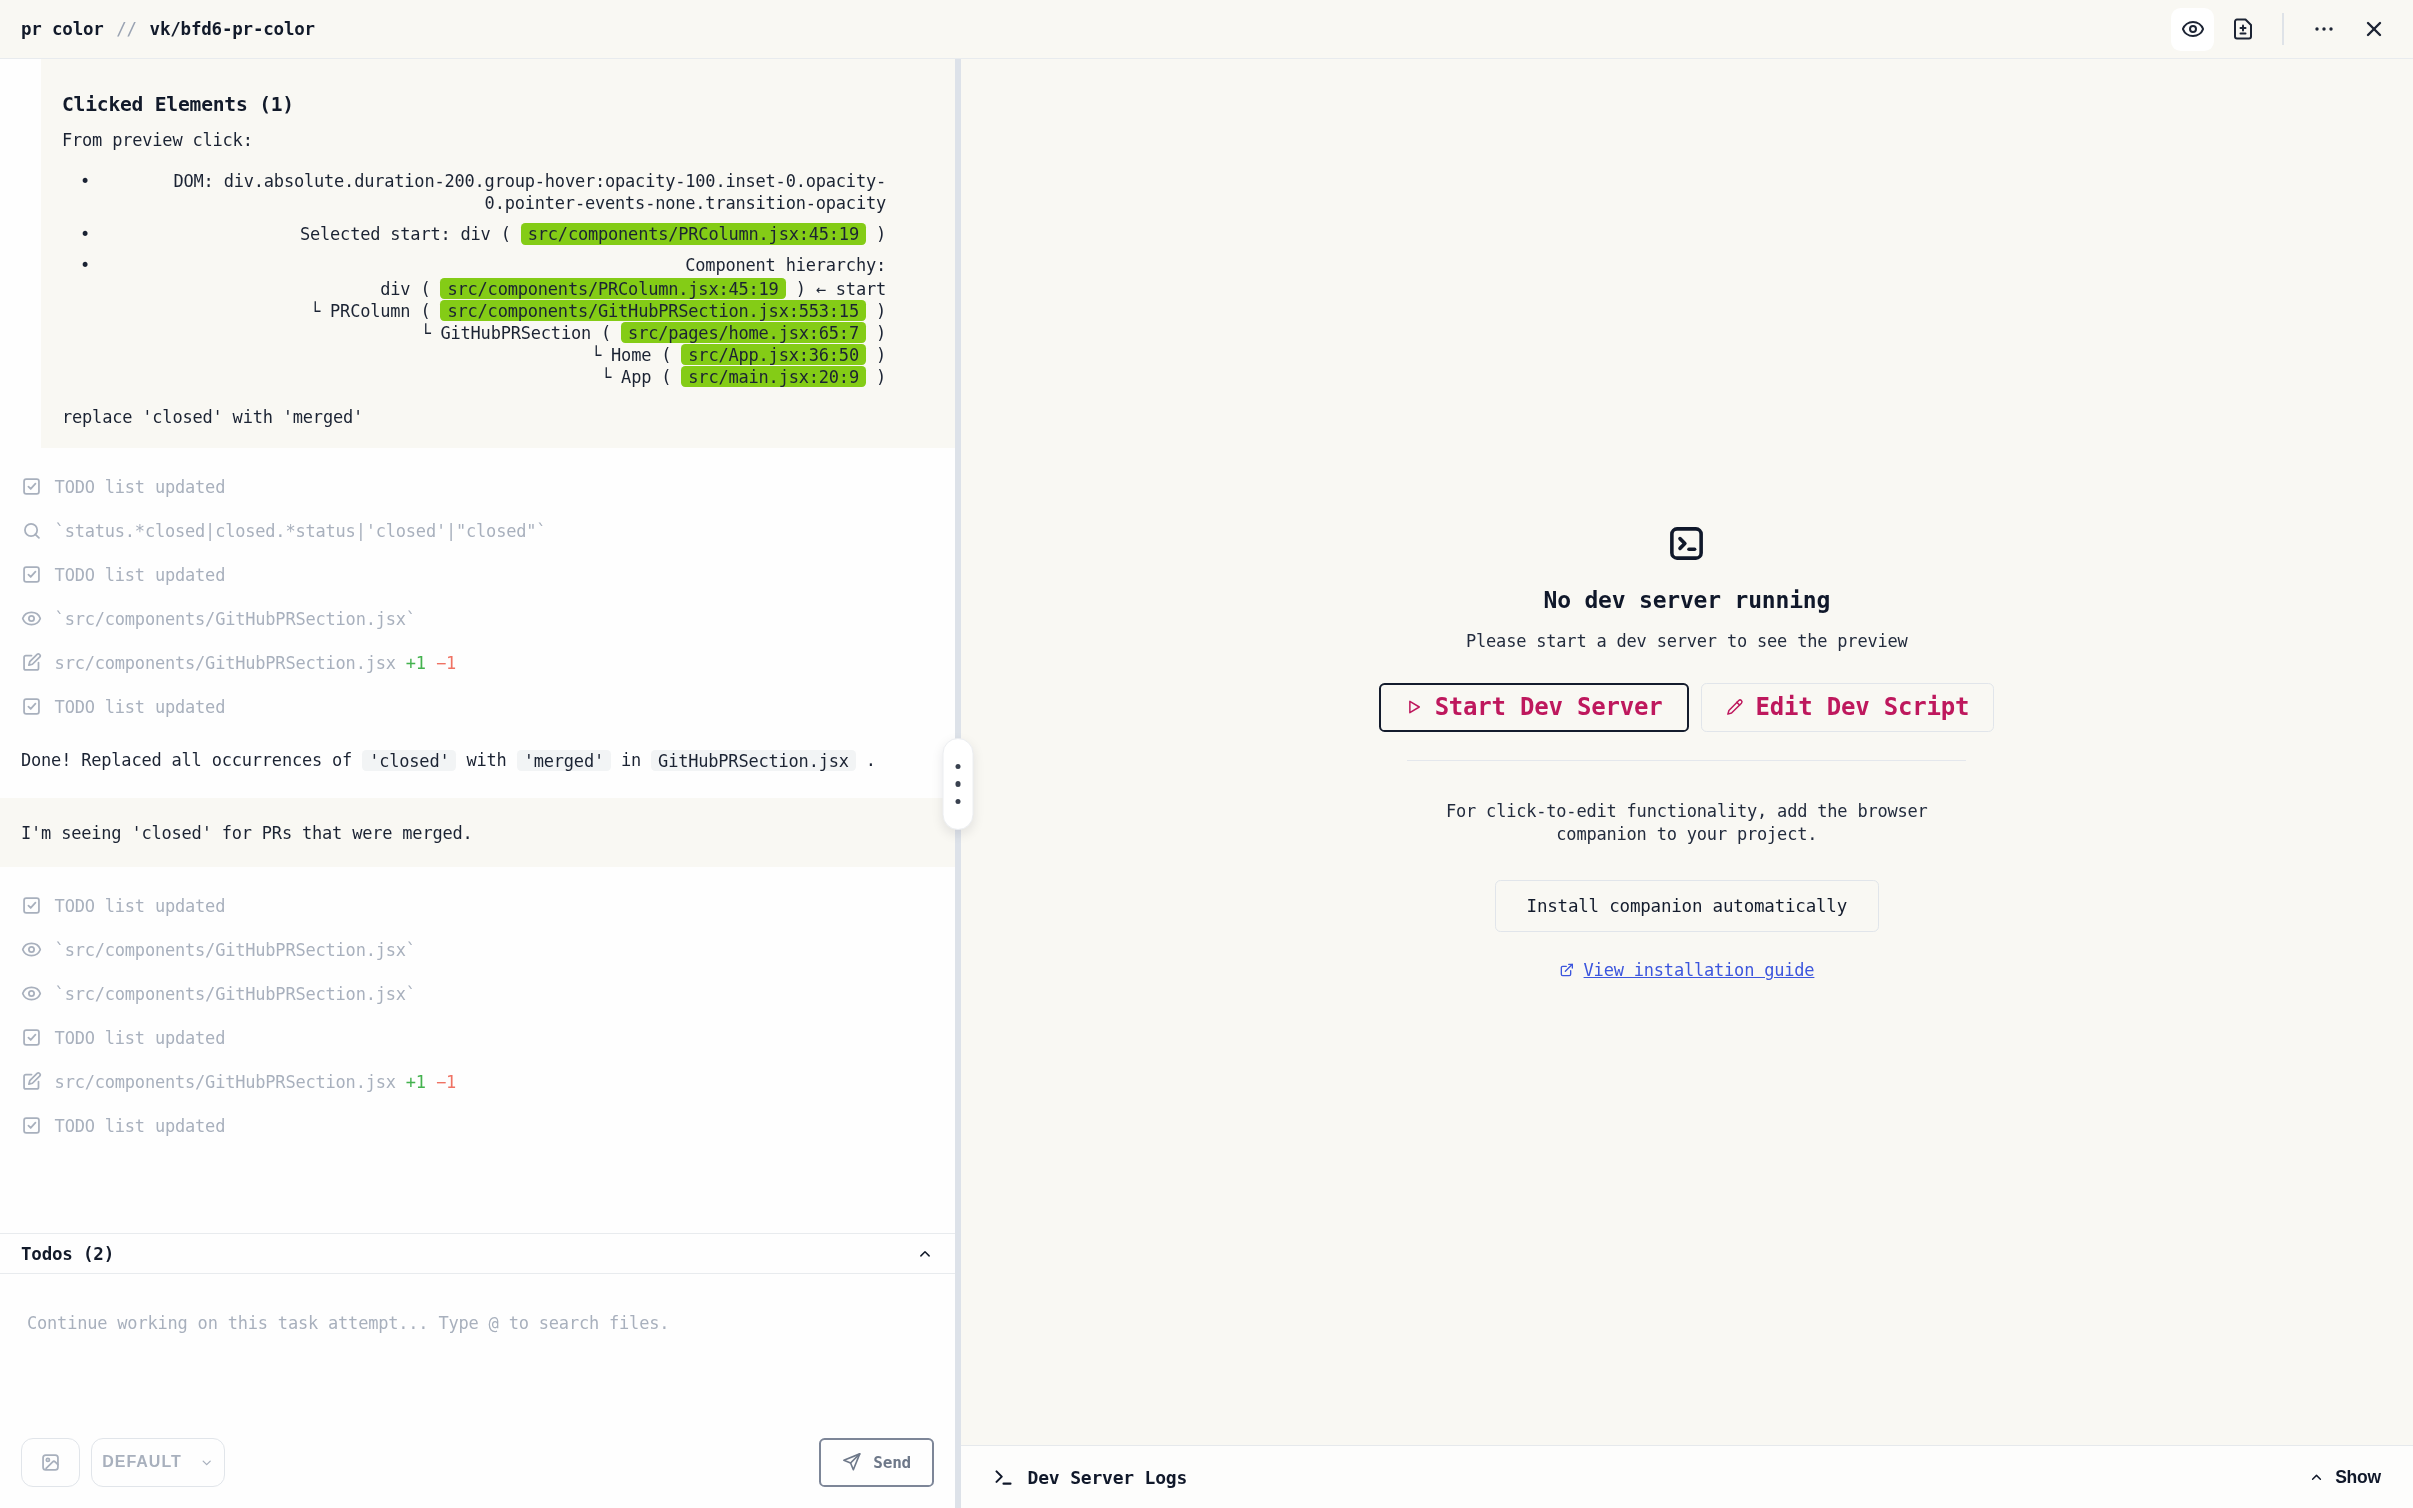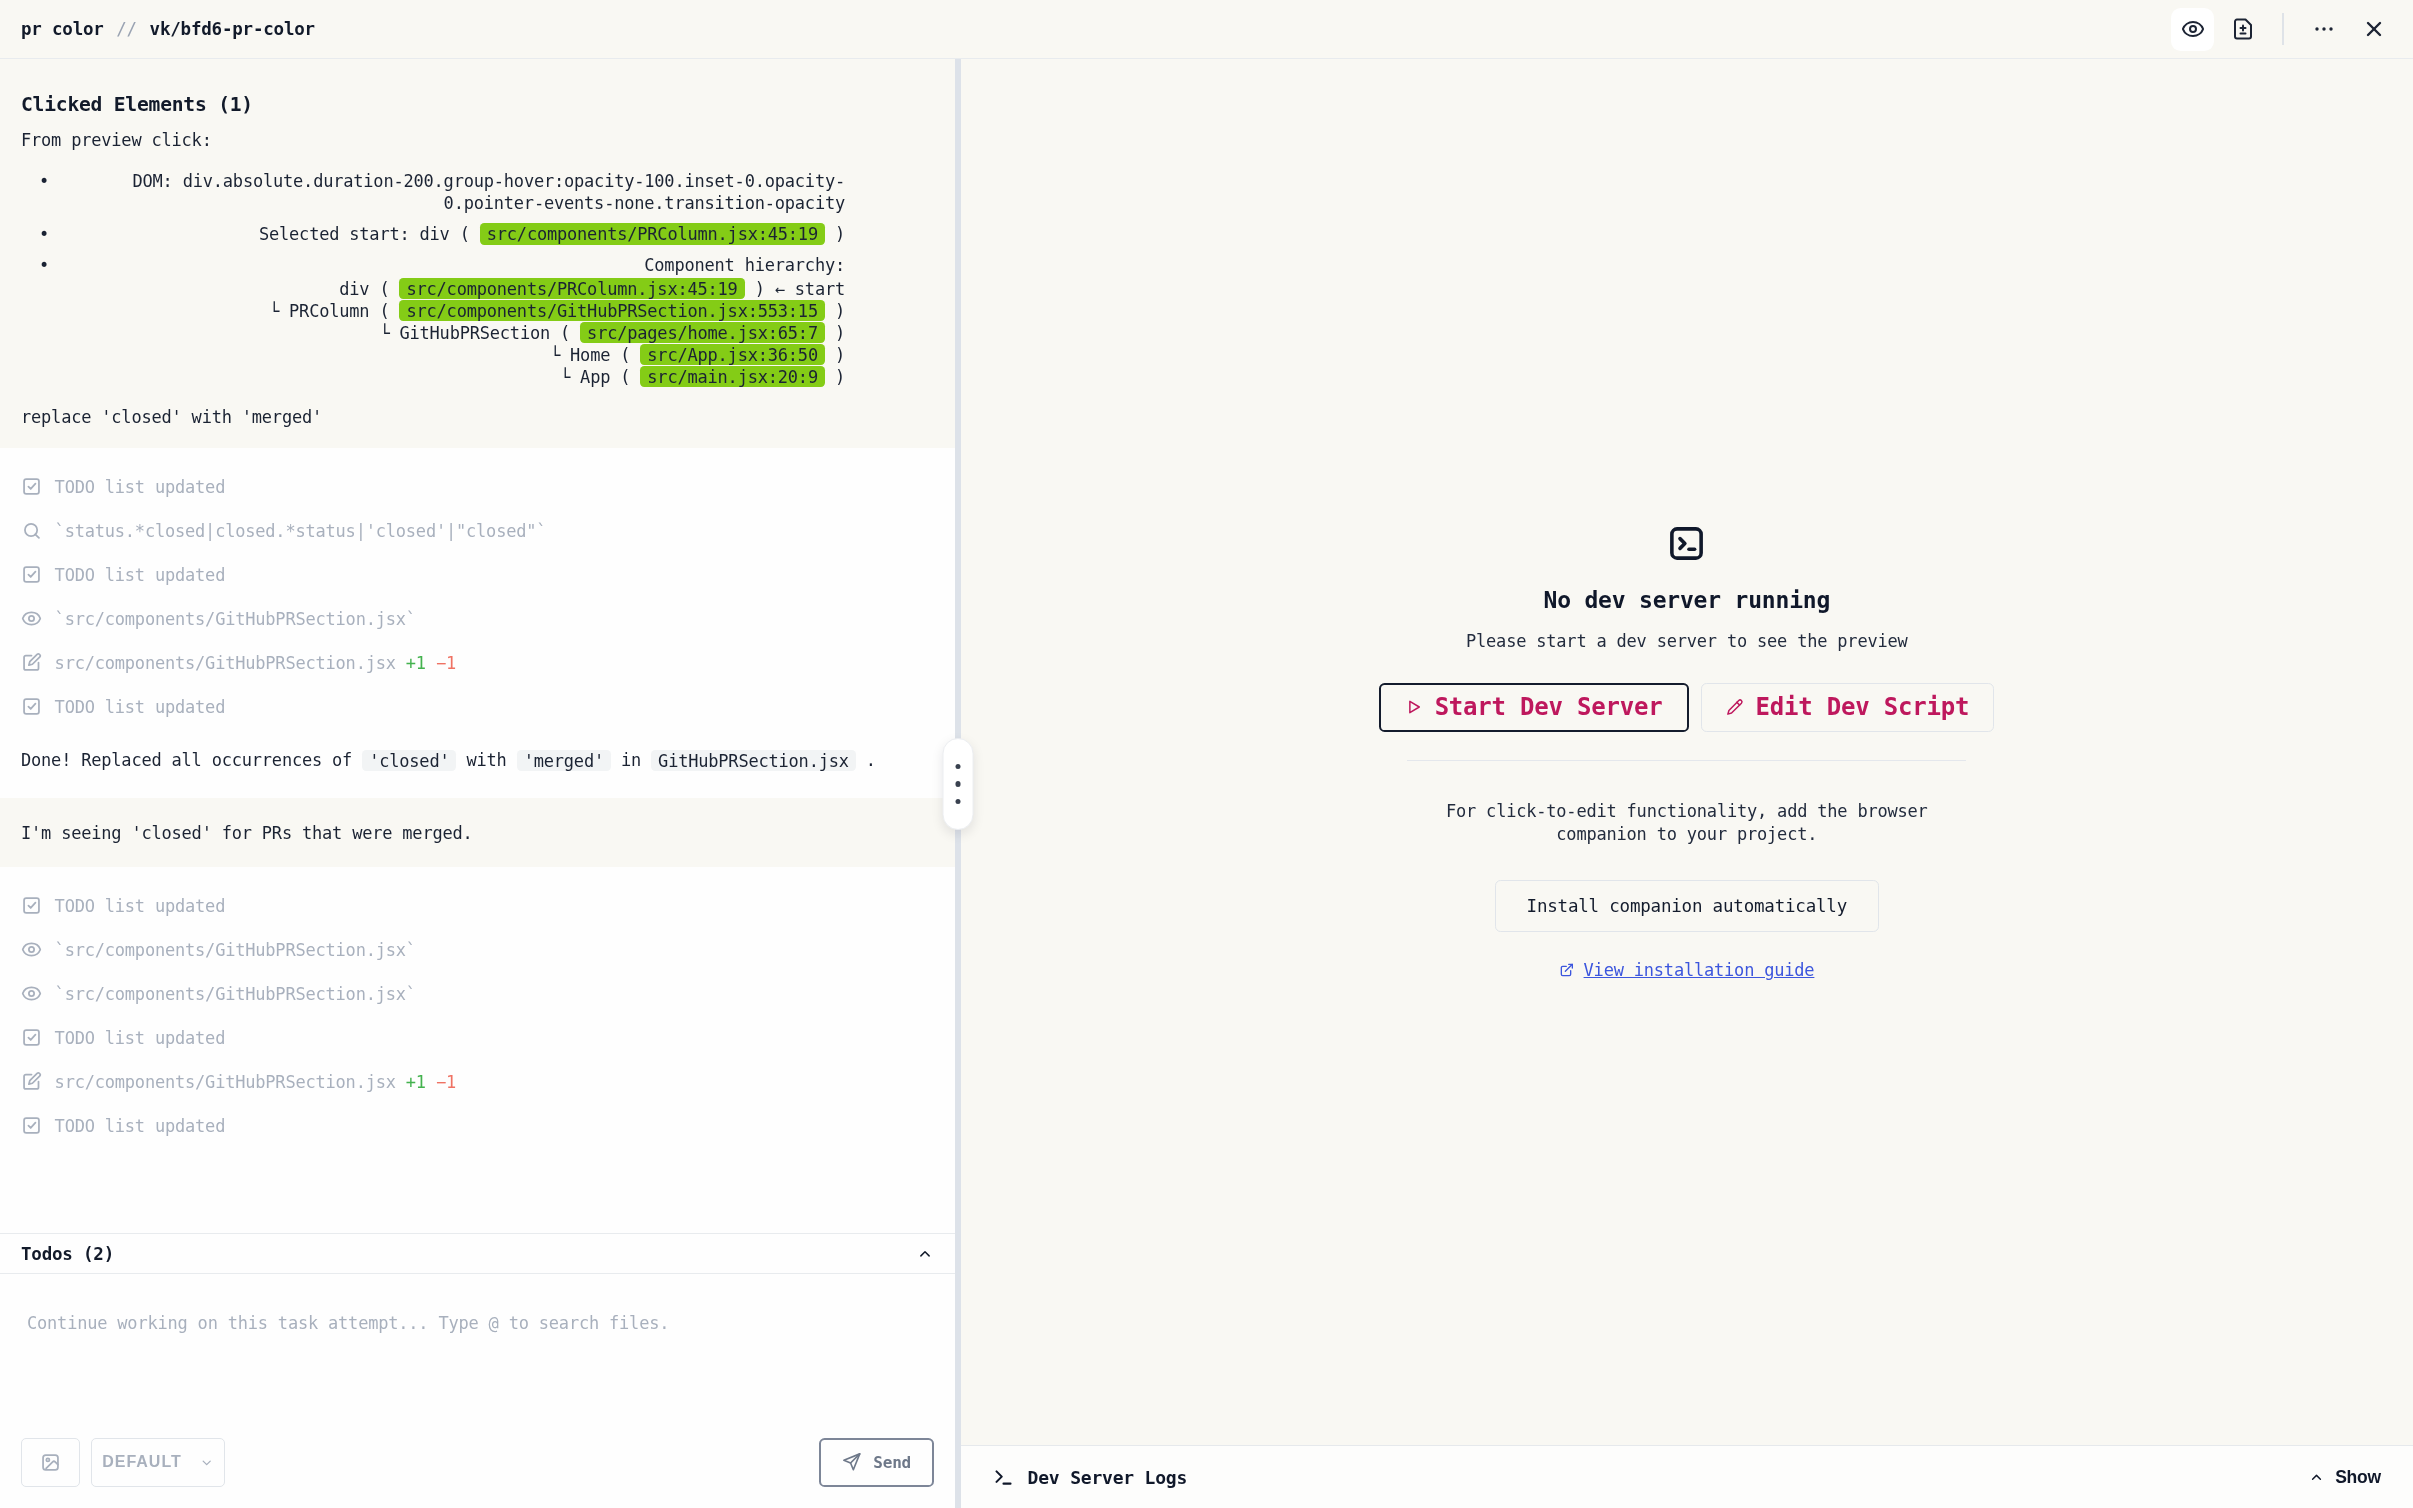--- a/index.html
+++ b/index.html
@@ -31,21 +31,21 @@
   .vdiv{ width:1.4px; height:32px; background:#dfe3e8; margin:0 11.2px; }
 
   
   .main{ display:flex; height:1450px; }
 
   
   .left{ width:955px; background:#fefefe; display:flex; flex-direction:column; }
   .chat{ flex:1 1 auto; overflow:hidden; }
 
   .block-user{ background:#f9f8f3; }
-  .block-user.first{ padding:34px 21px 21px; }
+  .block-user.first{ padding:34px 21px 21px;margin-left:41px; }
   .block-user.second{ padding:25px 21px 24px; }
   .ce-heading{ font-size:19.6px; font-weight:700; color:#121a2a; margin-bottom:14px; }
   .ce-intro{ margin-bottom:21px; }
   .ce-bullets{ list-style:none; max-width:824px;text-align:right; }
   .ce-bullets li{ position:relative; padding-left:39px; margin-bottom:9.8px; line-height:21.6px; overflow-wrap:anywhere; }
   .ce-bullets li::before{ content:"•"; position:absolute; left:18px; }
   .tree{ margin-top:0.7px; }
   .tree-line{ line-height:22px; white-space:nowrap; }
   .ce-prompt{ margin-top:19.6px; }
 
@@ -66,21 +66,21 @@
     border-top:1.4px solid #e8ebee; border-bottom:1.4px solid #e8ebee;
     display:flex; align-items:center; justify-content:space-between; padding:0 21px;
   }
   .todos-label{ font-size:17.5px; font-weight:700; color:#121a2a; }
   .todos-bar svg{ width:18px; height:18px; color:#121a2a; }
 
   .composer{ flex:none; height:235px; background:#fefefe; position:relative; padding:39px 27px 0; }
   .placeholder{ color:#a8b0bd; }
   .composer-bar{ position:absolute; left:21px; right:21px; bottom:22.3px; display:flex; align-items:center; }
   .tool-btn{
-    height:49px; border:1.4px solid #e1e5ea; border-radius:5px; background:#fefefe;
+    height:49px; border:1.4px solid #e1e5ea; border-radius:12px; background:#fefefe;
     color:#a8b0bd; display:flex; align-items:center; justify-content:center;
   }
   .img-btn{ width:59px; }
   .img-btn svg{ width:21px; height:21px; }
   .variant-btn{
     width:134px; margin-left:11.2px; gap:17px;
     font-family:"Liberation Sans",sans-serif; font-size:16px; font-weight:700; letter-spacing:1px;
   }
   .variant-btn svg{ width:15.4px; height:15.4px; }
   .send-btn{

